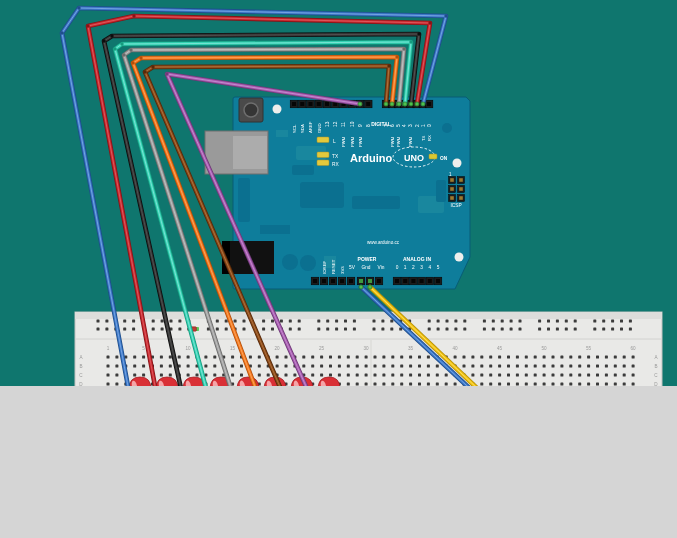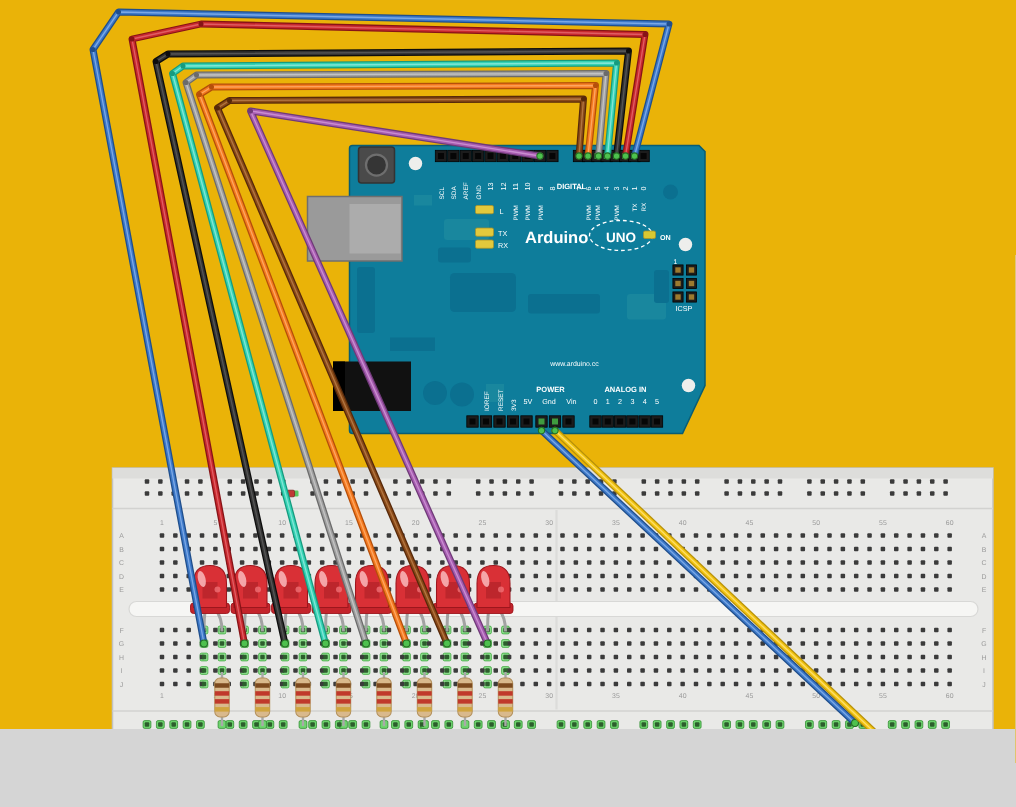--- a/index.html
+++ b/index.html
@@ -1,16 +1,16 @@
 <!DOCTYPE html>
 <html><head>
 <meta charset="utf-8">
 <style>
   html,body{margin:0;padding:0;background:#d5d5d5;}
-  .stage{position:relative;width:677px;height:486px;background:#eab308;overflow:hidden;font-family:"Liberation Sans",sans-serif;}
+  .stage{position:relative;width:677px;height:386px;background:#0f766e;overflow:hidden;font-family:"Liberation Sans",sans-serif;}
   svg{position:absolute;left:0;top:0;}
   svg text{font-family:"Liberation Sans",sans-serif;}
   .board-label{fill:#ffffff;}
 </style>
 </head>
 <body>
 
 <div class="stage">
 <svg id="scene" width="677" height="538" viewBox="0 0 677 538">
 

